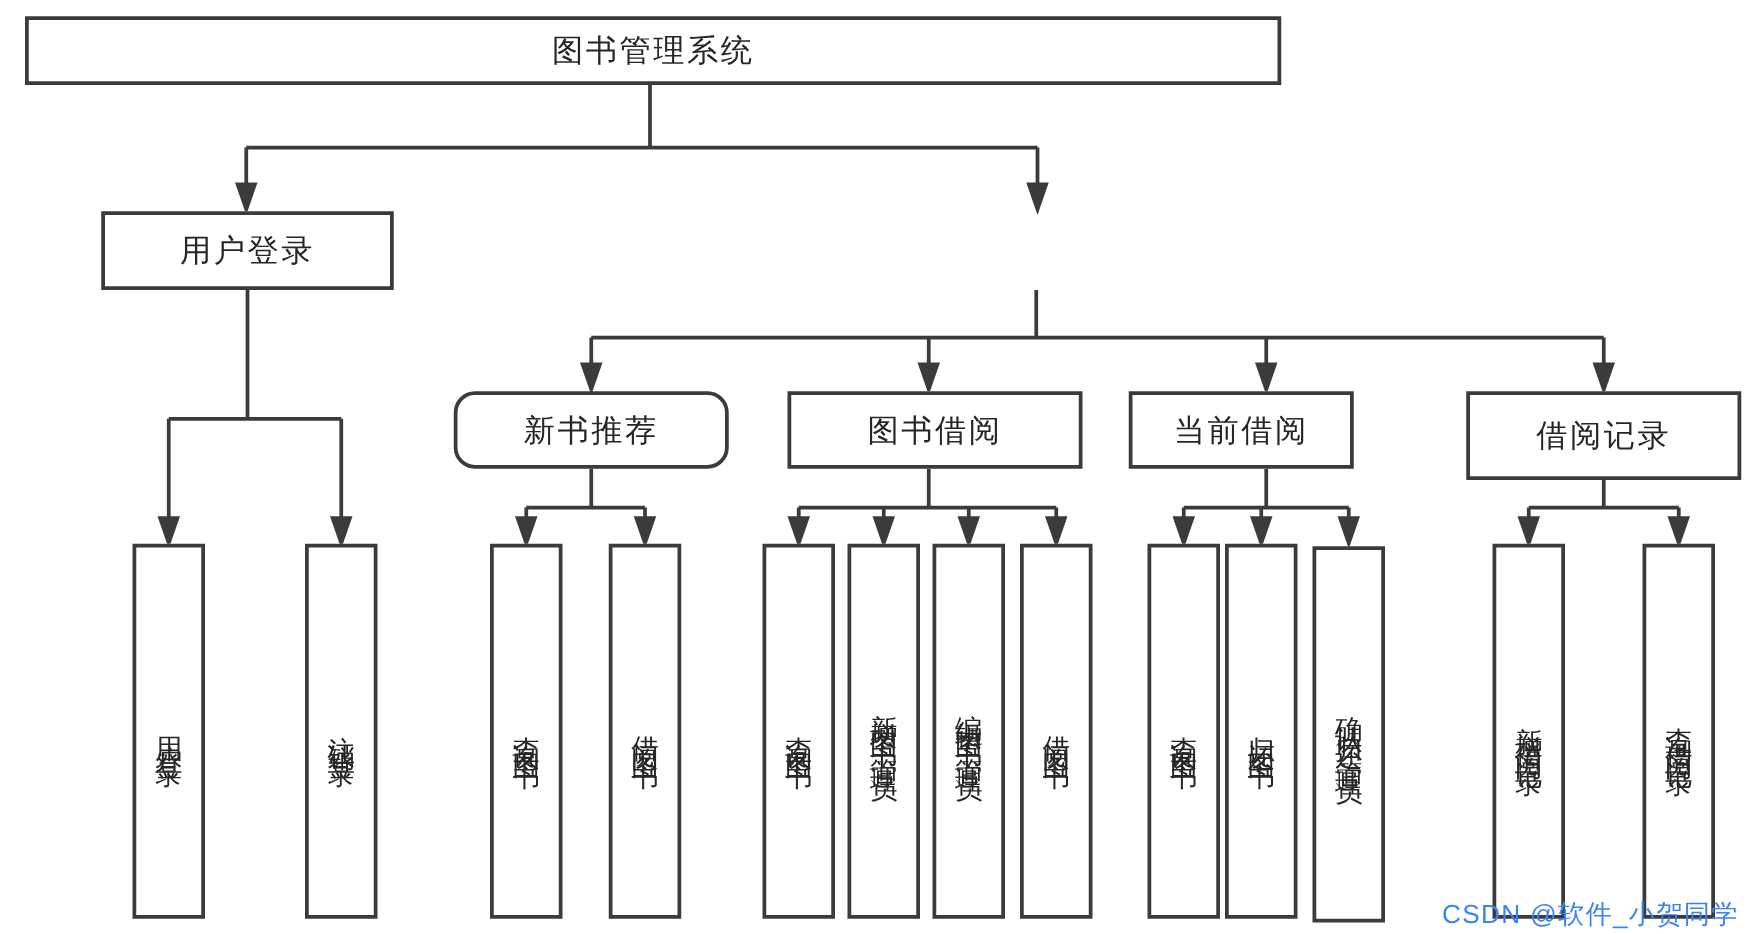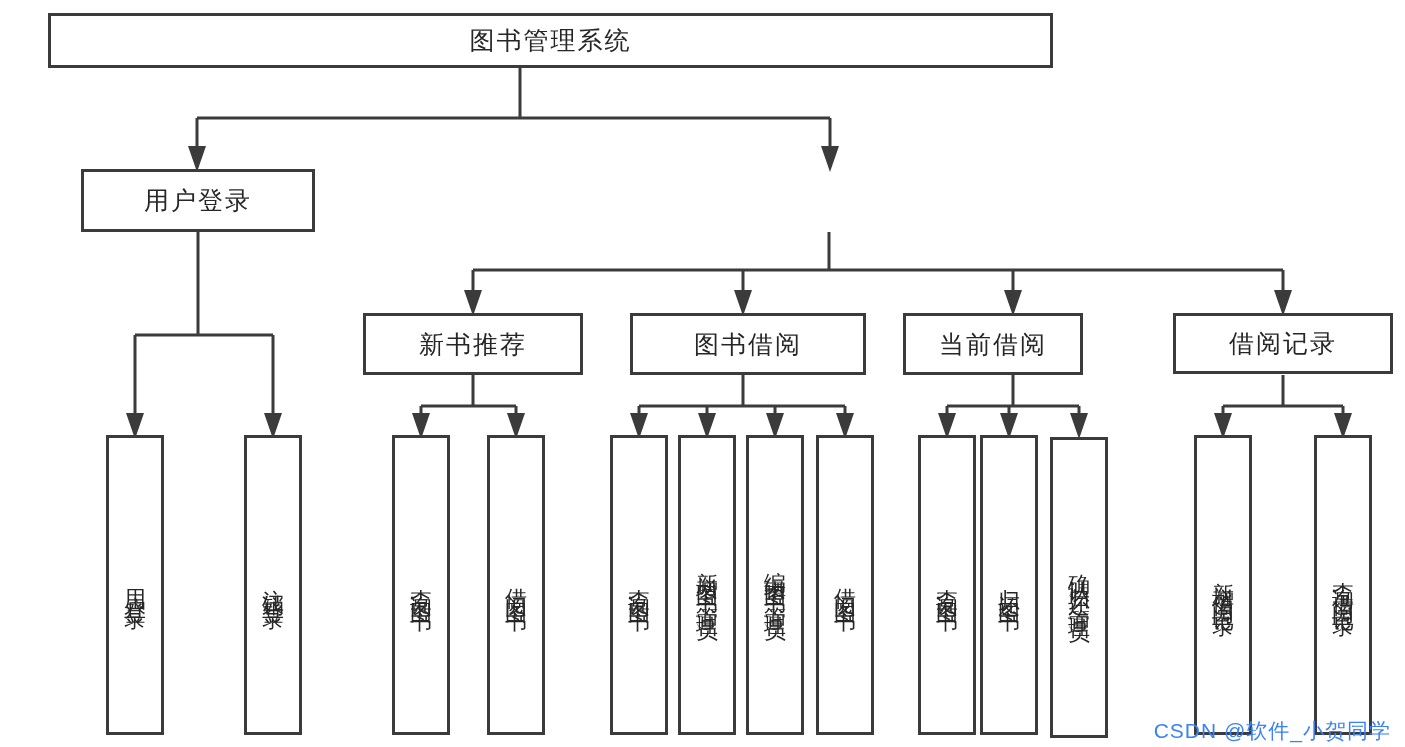--- a/index.html
+++ b/index.html
@@ -95,38 +95,38 @@
       <use href="#ah" transform="translate(775,439)"></use>
       <use href="#ah" transform="translate(845,439)"></use>
       <use href="#ah" transform="translate(947,439)"></use>
       <use href="#ah" transform="translate(1009,439)"></use>
       <use href="#ah" transform="translate(1079,439)"></use>
       <use href="#ah" transform="translate(1223,439)"></use>
       <use href="#ah" transform="translate(1343,439)"></use>
     </g>
   </svg>
 
-  <div class="box h" style="left:20px; top:13px; width:1005px; height:55px;margin-left:28px;">
+  <div class="box h" style="left:20px; top:13px; width:1005px; height:55px;">
     <span>图书管理系统</span>
   </div>
 
   <div class="box h" style="left:81px; top:169px; width:234px; height:63px;">
     <span>用户登录</span>
   </div>
 
-  <div class="box h" style="left:363px; top:313px; width:220px; height:62px;">
+  <div class="box h" style="left:363px; top:313px; width:220px; height:62px;border-radius:17px;">
     <span>新书推荐</span>
   </div>
   <div class="box h" style="left:630px; top:313px; width:236px; height:62px;">
     <span>图书借阅</span>
   </div>
   <div class="box h" style="left:903px; top:313px; width:180px; height:62px;">
     <span>当前借阅</span>
   </div>
-  <div class="box h" style="left:1173px; top:313px; width:220px; height:61px;">
+  <div class="box h" style="left:1173px; top:313px; width:220px; height:71px;">
     <span>借阅记录</span>
   </div>
 
   <div class="box v" style="left:106px; top:435px; width:58px; height:300px;">
     <span>用户登录</span>
   </div>
   <div class="box v" style="left:244px; top:435px; width:58px; height:300px;">
     <span>注销登录</span>
   </div>
 

